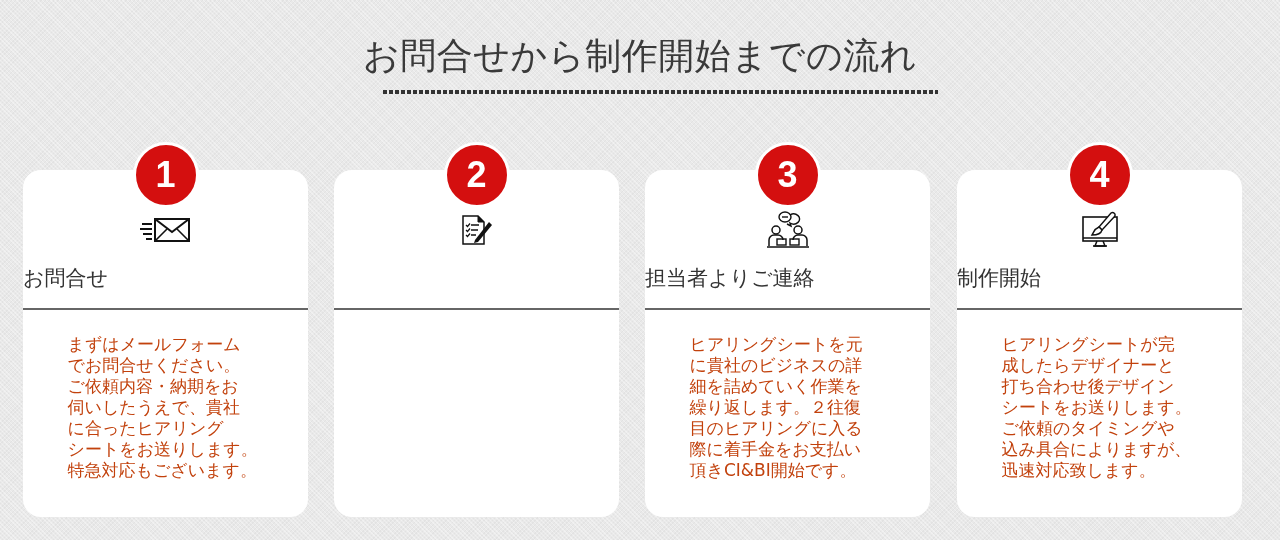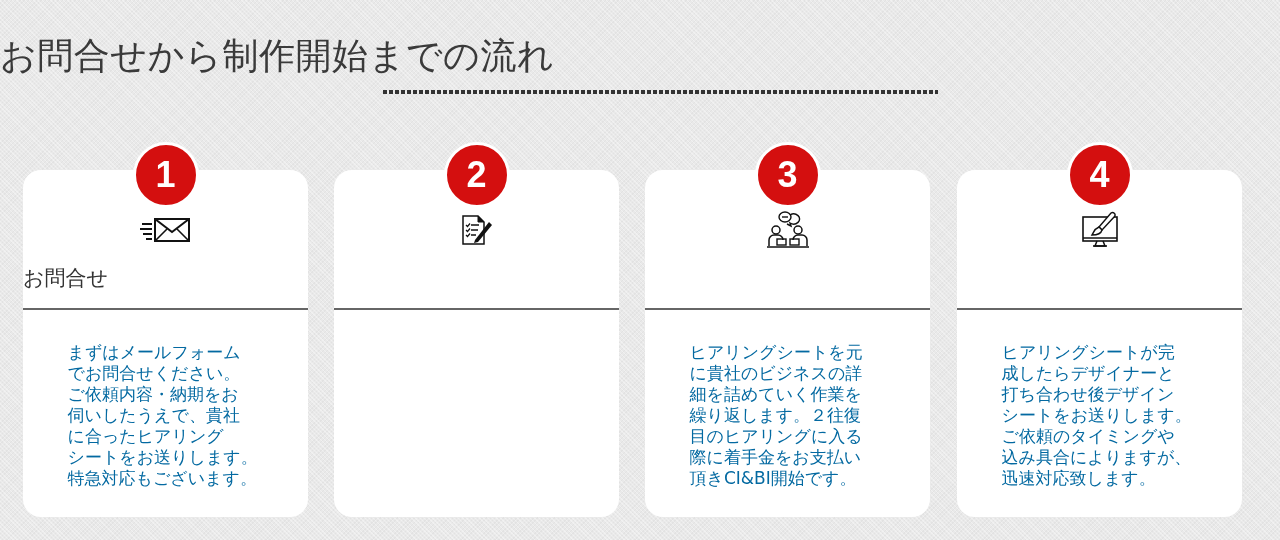--- a/index.html
+++ b/index.html
@@ -7,21 +7,21 @@
     body {
       font-family: "DejaVu Sans", "Liberation Sans", sans-serif;
       background-color: #e9e9e9;
       background-image:
         repeating-linear-gradient(45deg, rgba(255,255,255,0.35) 0 1px, transparent 1px 3px),
         repeating-linear-gradient(-45deg, rgba(0,0,0,0.03) 0 1px, transparent 1px 3px);
       position: relative;
       color: #333;
     }
     .title-wrap {
-      position: absolute; left: 0; top: 32px; width: 1280px; text-align: left;
+      position: absolute; left: 0; top: 32px; width: 1280px; text-align: center;
     }
     .page-title {
       display: inline-block;
       font-size: 36px;
       color: #3a3a3a;
       font-weight: normal;
       letter-spacing: 0.5px;
       line-height: 48px;
     }
     .title-underline {
@@ -75,27 +75,27 @@
       line-height: 32px;
     }
     .card-divider {
       position: absolute;
       top: 138px; left: 0; width: 100%;
       height: 2px;
       background: #666;
     }
     .card-body {
       position: absolute;
-      top: 172px;
+      top: 164px;
       left: 50%;
       transform: translateX(-50%);
       width: 196px;
       font-size: 17px;
       line-height: 21px;
-      color: #0369a1;
+      color: #c2410c;
       white-space: pre-line;
       word-break: break-all;
     }
   </style>
 </head>
 <body>
 
 <div class="title-wrap">
   <h1 class="page-title">お問合せから制作開始までの流れ</h1>
 </div>
@@ -153,20 +153,21 @@
       <path d="M25,5 a6,5 0 1 1 0,8 l1,3 l-4,-2" fill="none" stroke="#111" stroke-width="1.4"></path>
       <circle cx="11" cy="20" r="4" fill="none" stroke="#111" stroke-width="1.5"></circle>
       <circle cx="33" cy="20" r="4" fill="none" stroke="#111" stroke-width="1.5"></circle>
       <path d="M4,36 V30 a5,5 0 0 1 5,-5 h4 a5,5 0 0 1 5,5" fill="none" stroke="#111" stroke-width="1.5"></path>
       <path d="M42,36 V30 a5,5 0 0 0 -5,-5 h-4 a5,5 0 0 0 -5,5" fill="none" stroke="#111" stroke-width="1.5"></path>
       <rect x="12" y="29" width="9" height="6" fill="none" stroke="#111" stroke-width="1.4"></rect>
       <rect x="25" y="29" width="9" height="6" fill="none" stroke="#111" stroke-width="1.4"></rect>
       <line x1="2" y1="37" x2="44" y2="37" stroke="#111" stroke-width="1.6"></line>
     </svg>
   </div>
+  <div class="card-title">担当者よりご連絡</div>
   <div class="card-divider"></div>
   <div class="card-body">ヒアリングシートを元
 に貴社のビジネスの詳
 細を詰めていく作業を
 繰り返します。２往復
 目のヒアリングに入る
 際に着手金をお支払い
 頂きCI&amp;BI開始です。</div>
 </div>
 
@@ -175,20 +176,21 @@
   <div class="icon">
     <svg width="40" height="38" viewBox="0 0 40 38">
       <rect x="3" y="6" width="34" height="24" fill="none" stroke="#111" stroke-width="1.6"></rect>
       <line x1="3" y1="27" x2="37" y2="27" stroke="#111" stroke-width="1.4"></line>
       <path d="M17,30 L15,35 H25 L23,30" fill="none" stroke="#111" stroke-width="1.5"></path>
       <line x1="13" y1="35" x2="27" y2="35" stroke="#111" stroke-width="1.6"></line>
       <path d="M31,2 a2.5,2.5 0 0 1 3.5,3.5 L22,19 L19,16 Z" fill="#fff" stroke="#111" stroke-width="1.4"></path>
       <path d="M19,16 L22,19 C21,23 16,24 12,24 C14,21 14,18 19,16 Z" fill="#fff" stroke="#111" stroke-width="1.4"></path>
     </svg>
   </div>
+  <div class="card-title">制作開始</div>
   <div class="card-divider"></div>
   <div class="card-body">ヒアリングシートが完
 成したらデザイナーと
 打ち合わせ後デザイン
 シートをお送りします。
 ご依頼のタイミングや
 込み具合によりますが、
 迅速対応致します。</div>
 </div>
 

